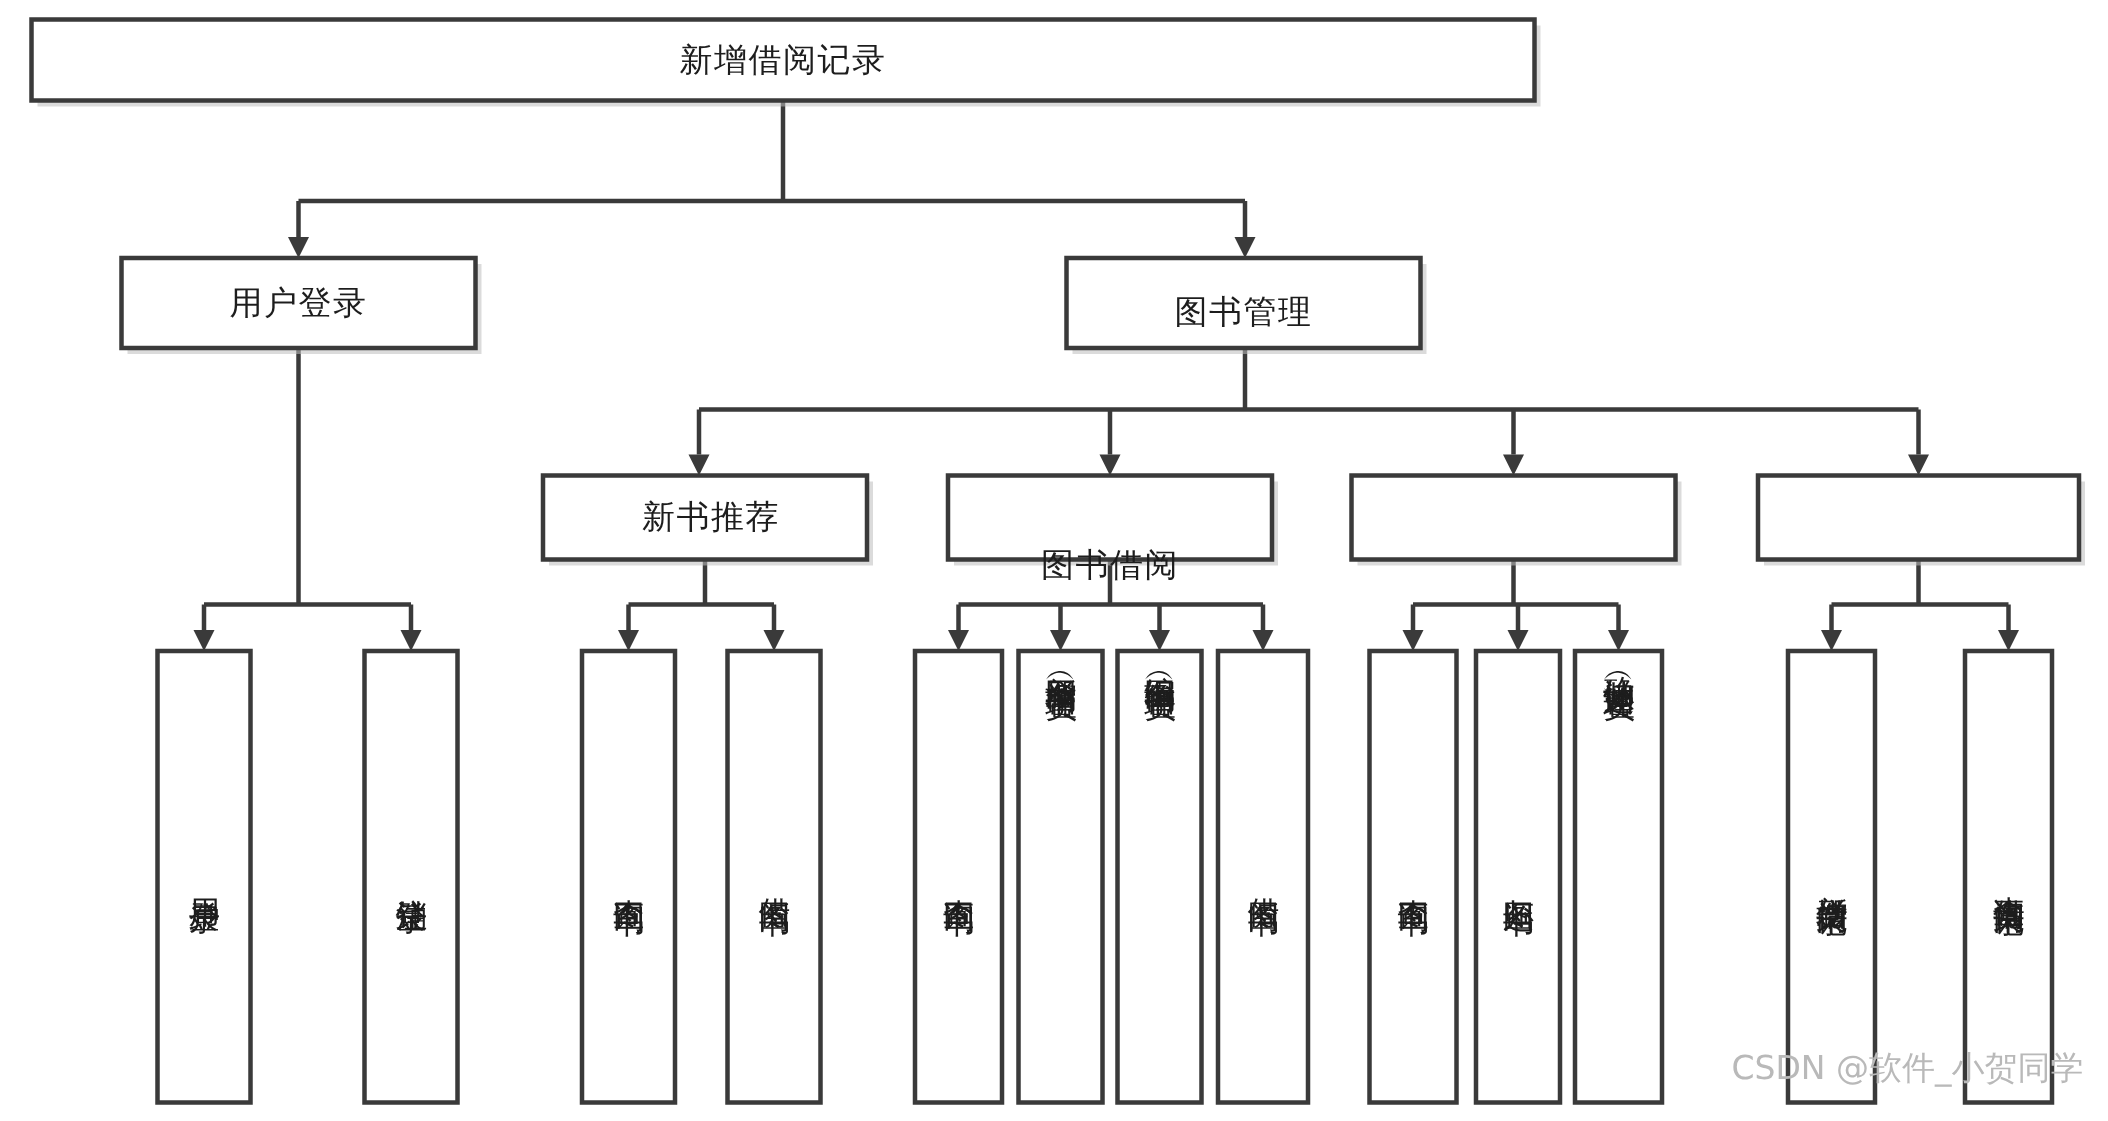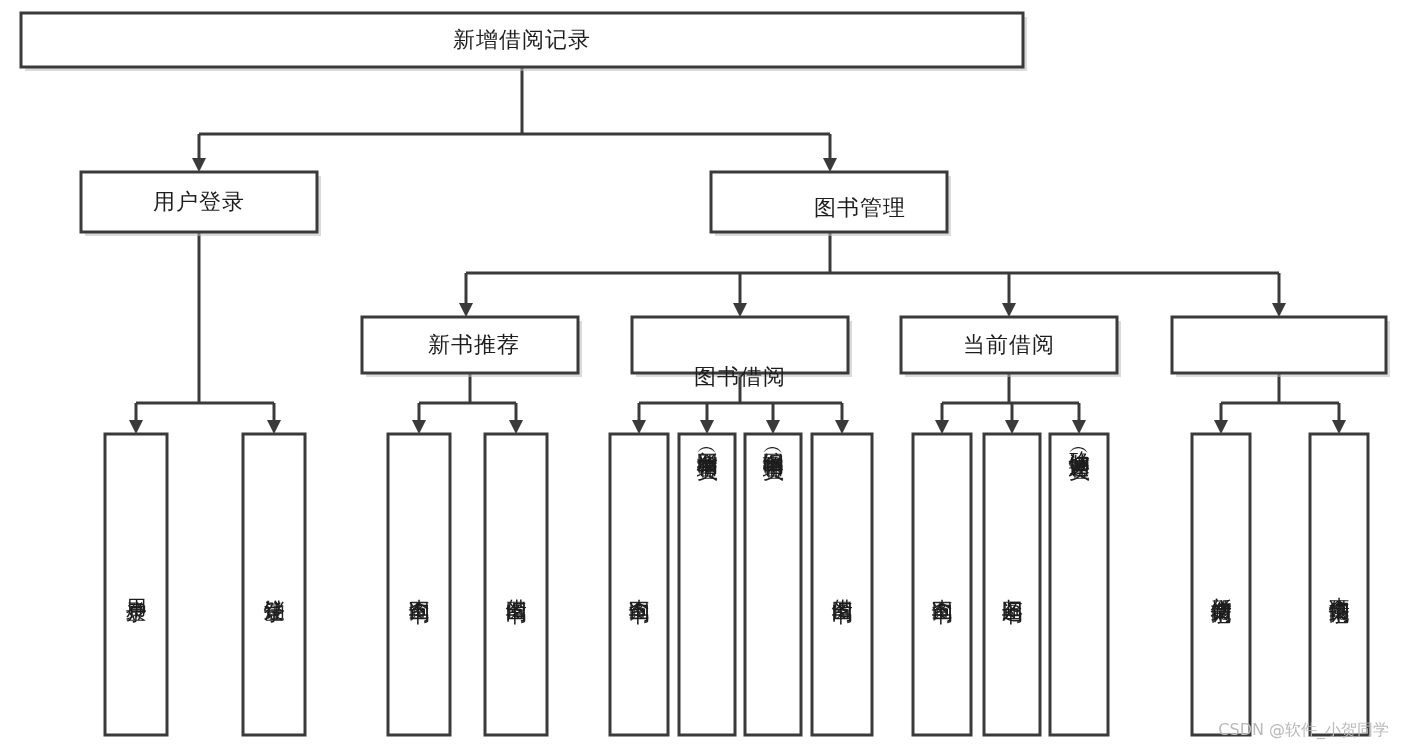--- a/index.html
+++ b/index.html
@@ -69,23 +69,23 @@
   .hlabel-text {
     font-family: "DejaVu Sans", "Liberation Sans", sans-serif;
     font-size: 22px;
     color: #1d1d1d;
     letter-spacing: 1px;
     white-space: nowrap;
   }
   .watermark {
     position: absolute;
     right: 16px;
-    bottom: 6px;
-    font-family: "DejaVu Sans", "Liberation Sans", sans-serif;
-    font-size: 16px;
+    bottom: 20px;
+    font-family: "DejaVu Sans", "Liberation Sans", sans-serif;
+    font-size: 22px;
     color: #b9b9b9;
     white-space: nowrap;
     pointer-events: none;
   }
 </style>
 </head>
 <body>
 
 <div id="diagram-root">
 
@@ -208,35 +208,32 @@
   </svg>
 
   <div class="hlabel-wrap" style="left:21px; top:13px; width:1002px; height:54px;">
     <span class="hlabel-text">新增借阅记录</span>
   </div>
 
   <div class="hlabel-wrap" style="left:81px; top:172px; width:236px; height:60px;">
     <span class="hlabel-text">用户登录</span>
   </div>
 
-  <div class="hlabel-wrap" style="left:711px; top:172px; width:236px; height:72px;padding-left:31px;">
+  <div class="hlabel-wrap" style="left:711px; top:172px; width:236px; height:72px;">
     <span class="hlabel-text">图书管理</span>
   </div>
 
   <div class="hlabel-wrap" style="left:362px; top:317px; width:224px; height:56px;">
     <span class="hlabel-text">新书推荐</span>
   </div>
 
   <div class="hlabel-wrap" style="left:632px; top:317px; width:216px; height:56px;margin-top:32px;">
     <span class="hlabel-text">图书借阅</span>
   </div>
 
-  <div class="hlabel-wrap" style="left:901px; top:317px; width:216px; height:56px;">
-    <span class="hlabel-text">当前借阅</span>
-  </div>
 
 
   <div class="vlabel-wrap" style="left:105px; top:434px; width:62px; height:301px;">
     <span class="vlabel-text">用户登录</span>
   </div>
 
   <div class="vlabel-wrap" style="left:243px; top:434px; width:62px; height:301px;">
     <span class="vlabel-text">注销登录</span>
   </div>
 

